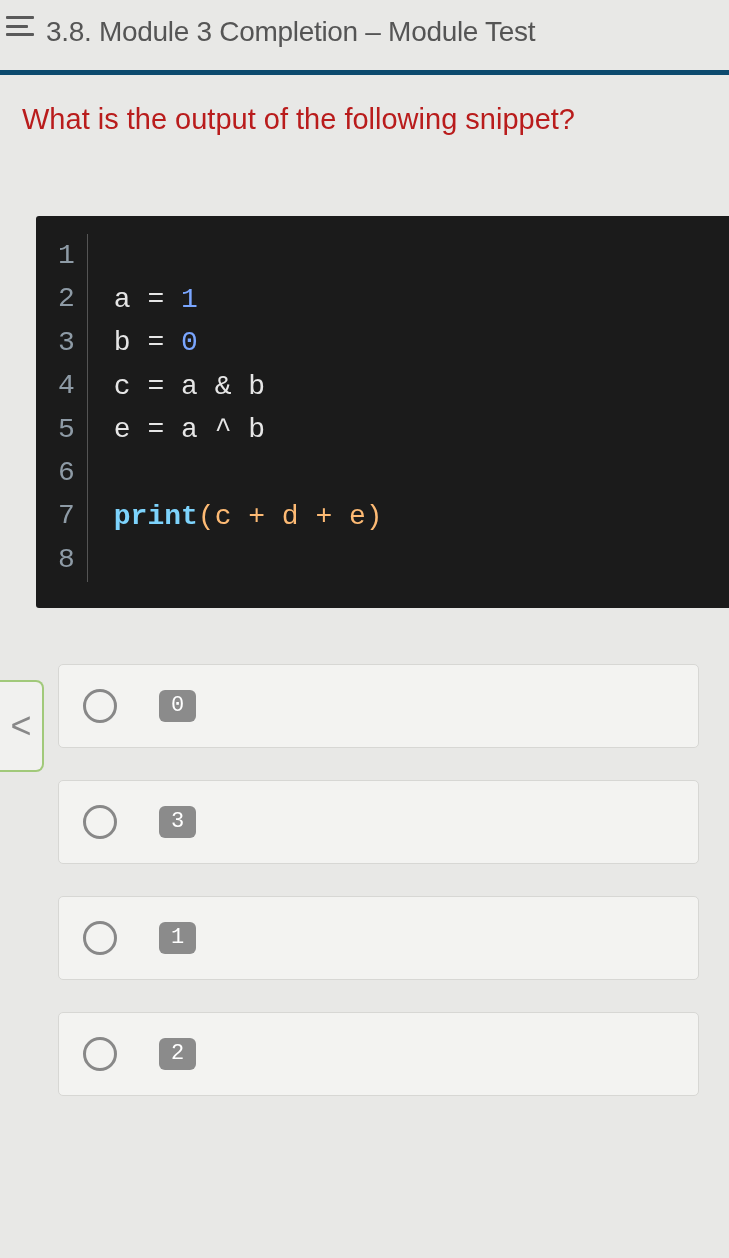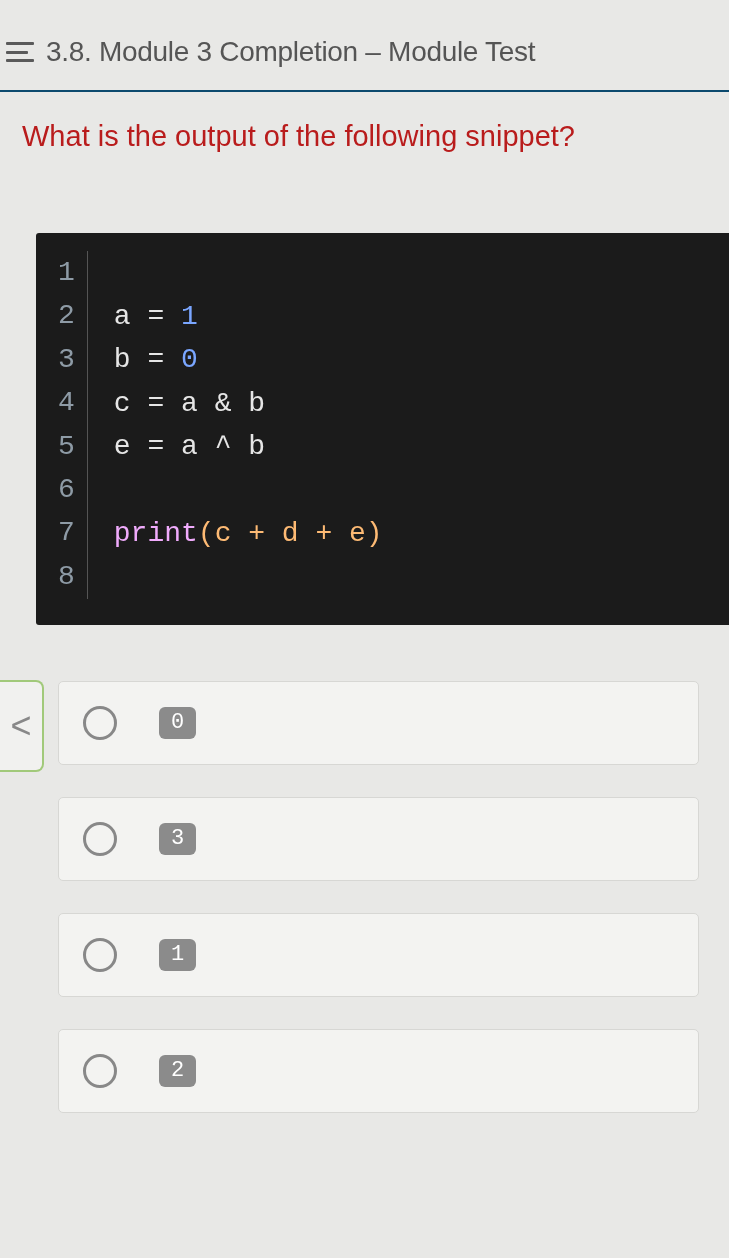--- a/index.html
+++ b/index.html
@@ -6,23 +6,23 @@
     body {
       font-family: -apple-system, BlinkMacSystemFont, "Segoe UI", Helvetica, Arial, sans-serif;
       background: #e8e8e6;
       width: 729px;
       height: 1258px;
       overflow: hidden;
       color: #4a4a4a;
     }
     .header {
       display: flex;
-      align-items: center;
-      padding: 36px 12px 22px 6px;
-      border-bottom: 2px solid #0c4a6e;
+      align-items: flex-start;
+      padding: 16px 12px 22px 6px;
+      border-bottom: 5px solid #0c4a6e;
       gap: 12px;
     }
     .menu-icon {
       display: flex;
       flex-direction: column;
       justify-content: space-between;
       width: 28px;
       height: 20px;
       cursor: pointer;
     }
@@ -62,21 +62,21 @@
       padding: 0 12px 0 22px;
       border-right: 1px solid #555;
       text-align: right;
       user-select: none;
     }
     .gutter div { color: #8e9ba6; }
     .code-lines { padding-left: 26px; color: #e6e6e6; margin-top: 44px; }
     .code-lines div { white-space: pre; min-height: 1.55em; }
     .tok-var { color: #e6e6e6; }
     .tok-num { color: #7aa6ff; }
-    .tok-func { color: #f0abfc; font-weight: 400; }
+    .tok-func { color: #7dd3fc; font-weight: 700; }
     .tok-paren { color: #fdba74; }
     .prev-tab {
       position: absolute;
       left: 0;
       top: 680px;
       width: 44px;
       height: 92px;
       border: 2px solid #a1c97a;
       border-left: none;
       border-radius: 0 8px 8px 0;

